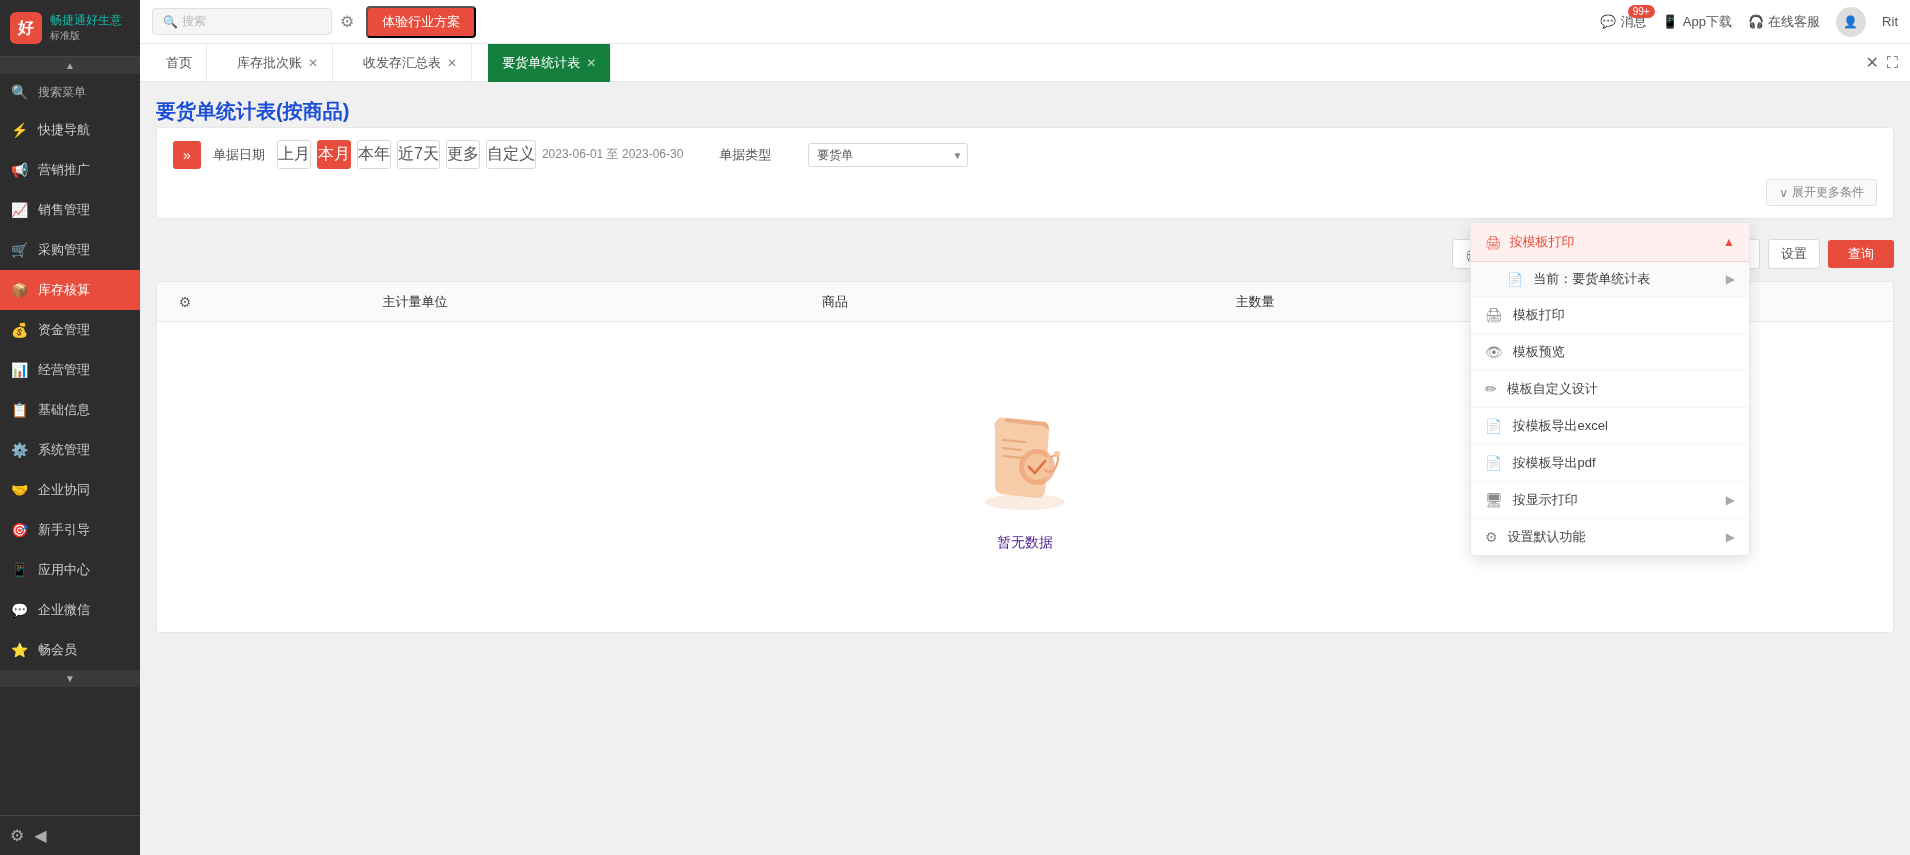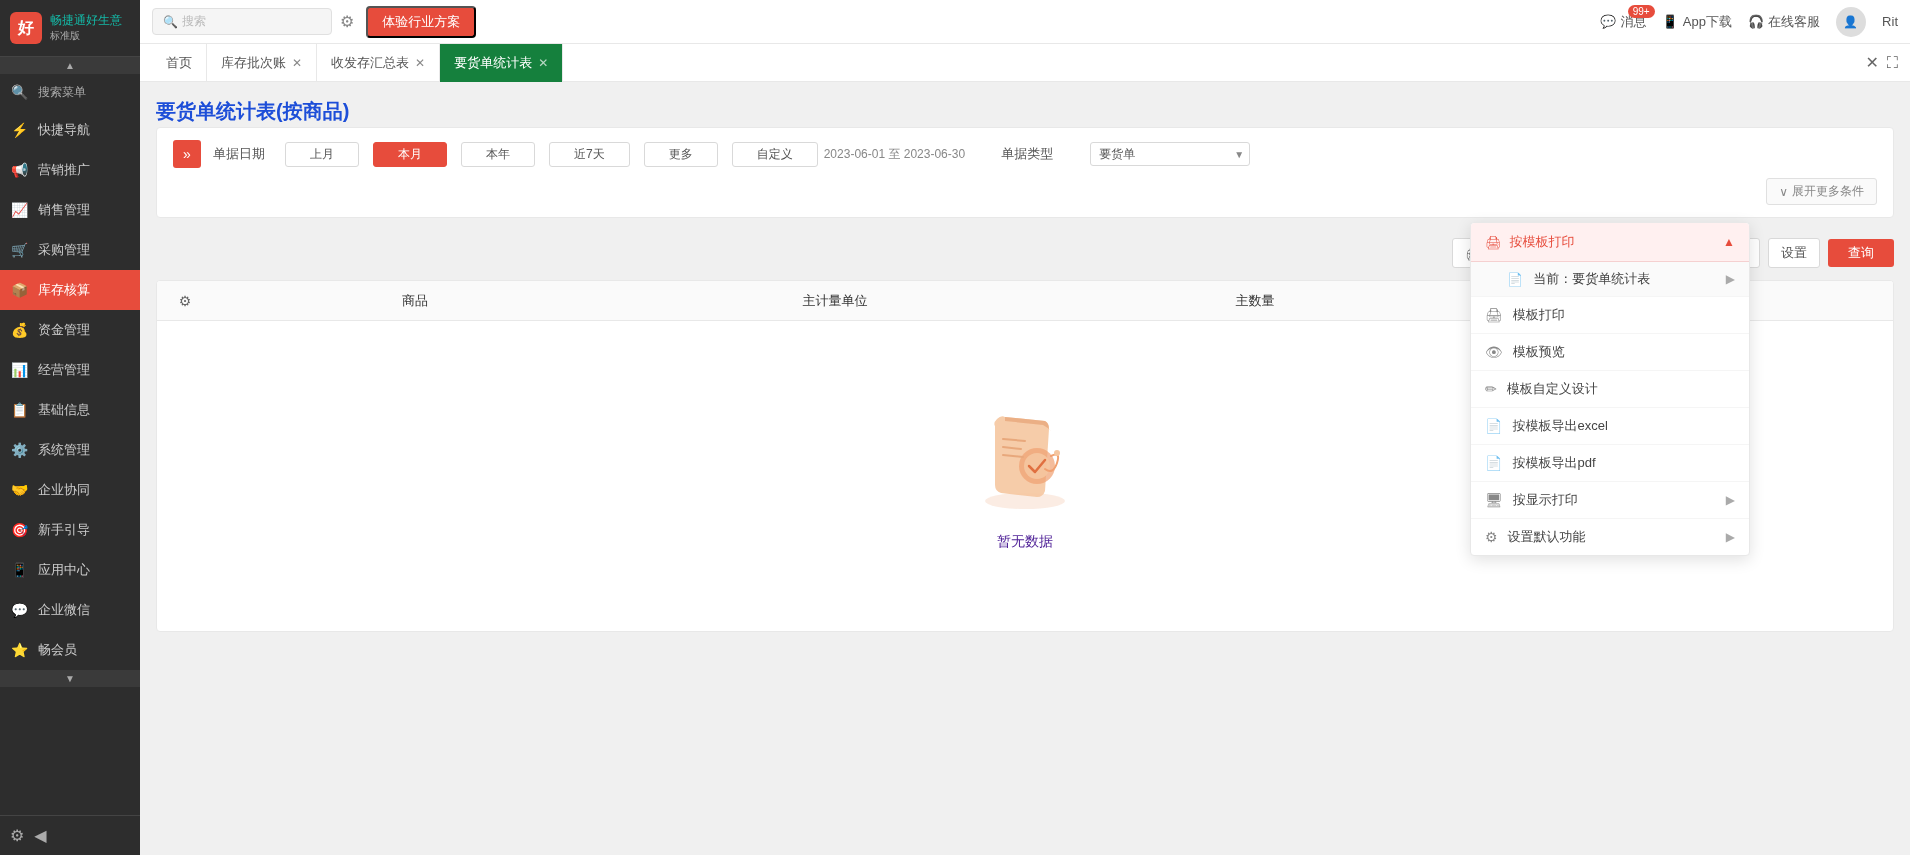--- a/index.html
+++ b/index.html
@@ -85,21 +85,21 @@
     .topbar-avatar { width: 30px; height: 30px; background: #ddd; border-radius: 50%; display: flex; align-items: center; justify-content: center; }
     .topbar-username { color: #555; font-size: 13px; }
 
     
     .tabs {
       background: #fff;
       height: 38px;
       display: flex; align-items: center;
       padding: 0 0 0 12px;
       border-bottom: 1px solid #e8e8e8;
-      gap: 0;
+      gap: 16px;
     }
     .tab {
       padding: 0 14px;
       height: 38px; display: flex; align-items: center;
       font-size: 13px; color: #555;
       cursor: pointer; border-right: 1px solid #e8e8e8;
       white-space: nowrap; gap: 6px;
       position: relative;
     }
     .tab.active { background: #15803d; color: white; }
@@ -119,22 +119,22 @@
       border-radius: 4px;
       padding: 12px 16px;
       margin-bottom: 12px;
       display: flex; flex-direction: column; gap: 10px;
       border: 1px solid #e8e8e8;
     }
     .filter-row { display: flex; align-items: center; gap: 12px; flex-wrap: wrap; }
     .filter-label { color: #555; font-size: 13px; white-space: nowrap; }
     .filter-date-group { display: flex; align-items: center; gap: 6px; }
     .date-btn {
-      padding: 3px 24px; border-radius: 3px; font-size: 12px; cursor: pointer;
-      border: 1px solid #d9d9d9; background: #fff; color: #555; margin-left: 8px;
+      padding: 3px 0; border-radius: 3px; font-size: 16px; cursor: pointer;
+      border: 1px solid #d9d9d9; background: #fff; color: #555;
     }
     .date-btn.active { background: #e74c3c; color: white; border-color: #e74c3c; }
     .date-range { font-size: 12px; color: #888; }
     .filter-select {
       border: 1px solid #d9d9d9; border-radius: 3px; padding: 4px 24px 4px 8px;
       font-size: 12px; color: #555; background: #fff; min-width: 160px;
       appearance: none; cursor: pointer; position: relative; margin-left: 25px;
     }
     .select-wrapper { position: relative; display: inline-block; }
     .select-wrapper::after { content: '▼'; position: absolute; right: 6px; top: 50%; transform: translateY(-50%); font-size: 10px; color: #888; pointer-events: none; }
@@ -425,22 +425,22 @@
       </button>
       <button class="settings-btn">设置</button>
       <button class="query-btn">查询</button>
     </div>
 
     <div class="data-table">
       <div class="table-header">
         <div class="table-header-cell" style="max-width:40px;">
           <span class="settings-icon">⚙</span>
         </div>
+        <div class="table-header-cell">主计量单位</div>
         <div class="table-header-cell">商品</div>
-        <div class="table-header-cell">主计量单位</div>
         <div class="table-header-cell">主数量</div>
         <div class="table-header-cell">零售金额</div>
       </div>
 
       <div class="empty-state">
         <div class="empty-img">
           
           <svg width="120" height="120" viewBox="0 0 120 120" fill="none" xmlns="http://www.w3.org/2000/svg">
             <ellipse cx="60" cy="100" rx="40" ry="8" fill="#f5d0b8" opacity="0.4"></ellipse>
             <path d="M30 25 Q28 22 32 18 Q36 14 40 16 L80 20 Q84 22 84 28 L80 90 Q78 96 72 96 L36 92 Q30 90 30 84 Z" fill="#f5c6a0" opacity="0.9"></path>

